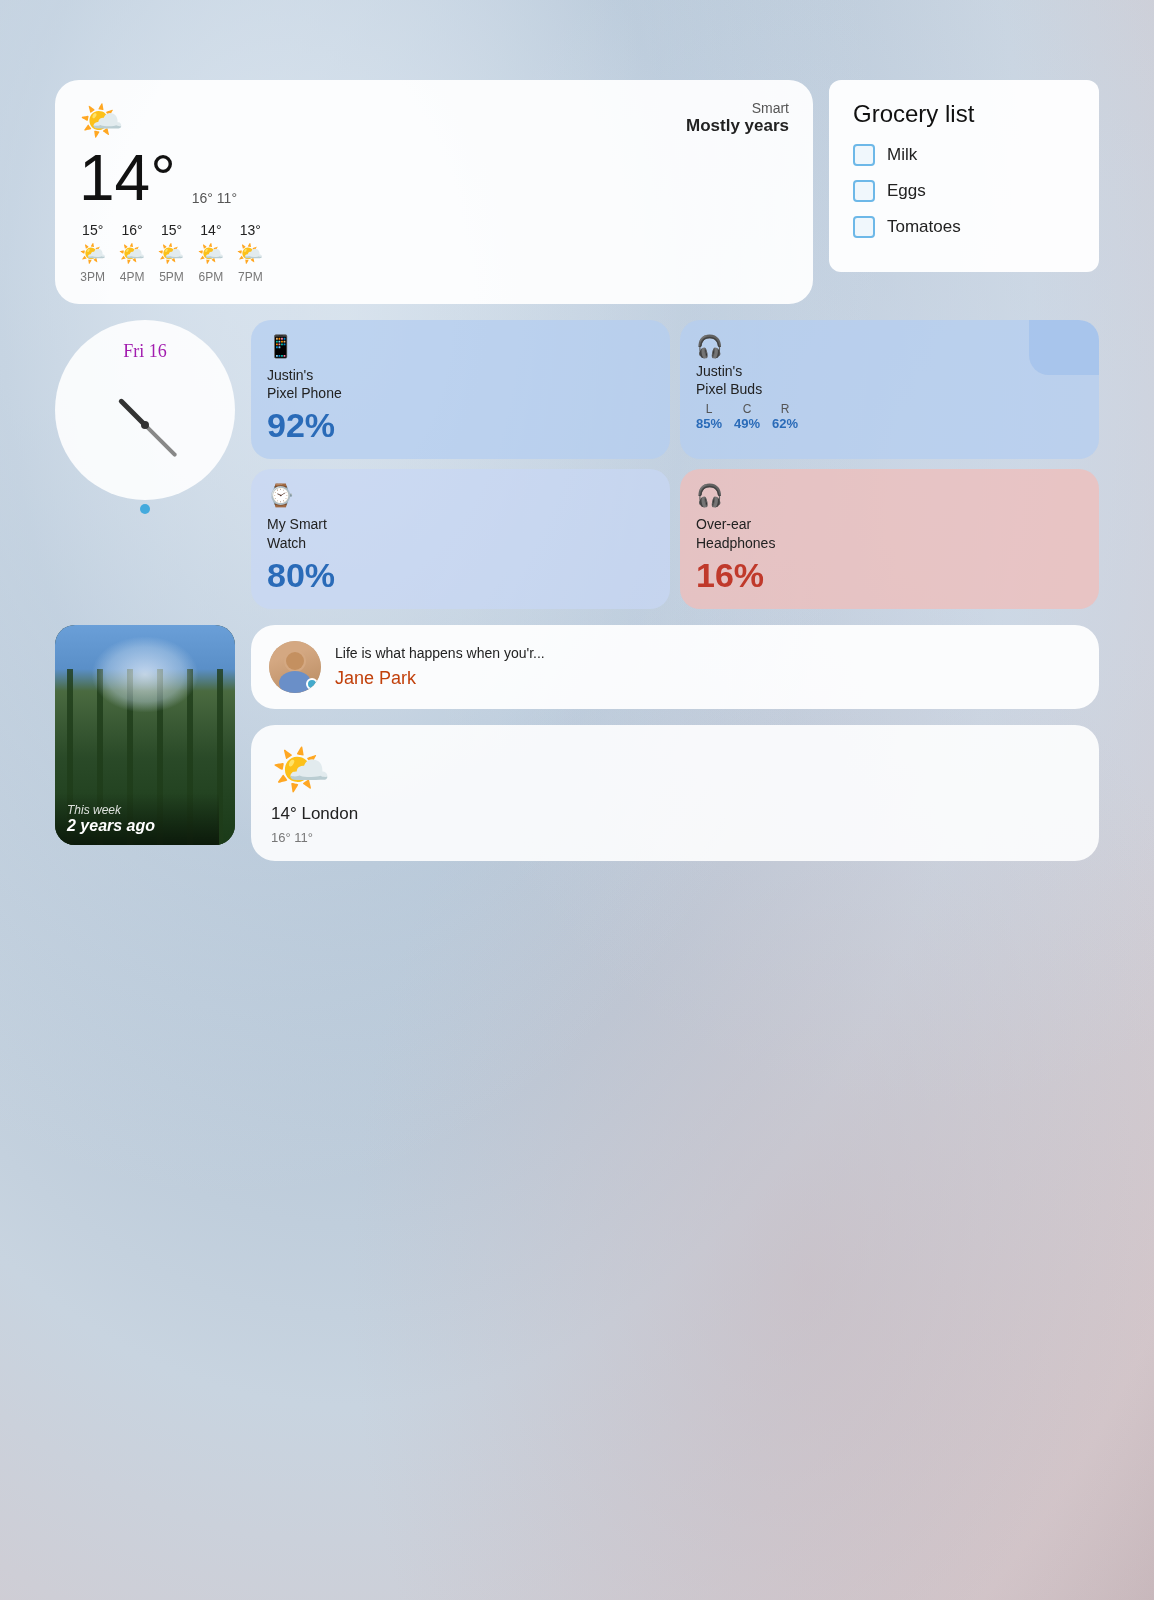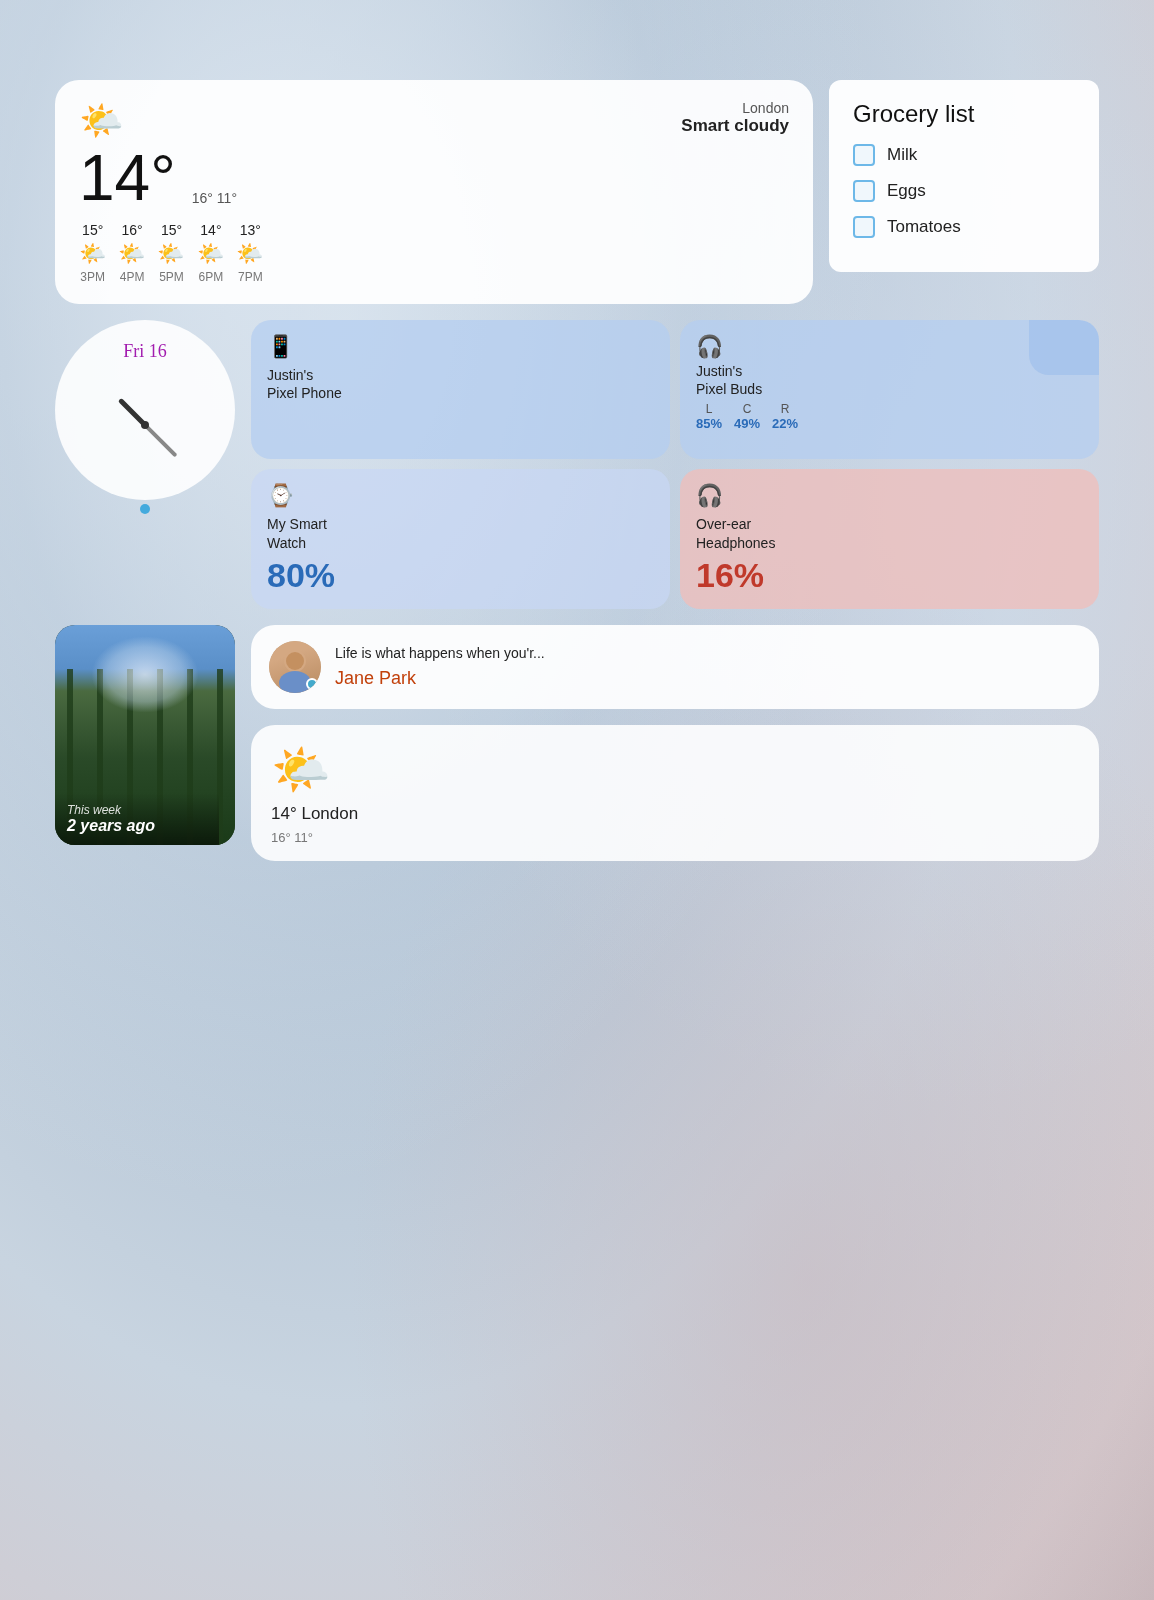--- a/index.html
+++ b/index.html
@@ -387,22 +387,22 @@
 <div class="bg"></div>
 
 <div class="container">
 
   <div class="row1">
 
     <div class="weather-widget">
       <div class="weather-top">
         <span class="weather-icon-sun">🌤️</span>
         <div class="weather-location">
-          <div class="city">London</div>
-          <div class="condition">Smart cloudy</div>
+          <div class="city">Smart</div>
+          <div class="condition">Mostly years</div>
         </div>
       </div>
       <div class="weather-main">
         <div class="weather-temp-big">14°</div>
         <div class="weather-hi-lo">
           <span>16°</span> <span>11°</span>
         </div>
       </div>
       <div class="weather-forecast">
         <div class="forecast-item">
@@ -462,40 +462,41 @@
       </div>
       <div class="clock-dot"></div>
     </div>
 
     <div class="battery-grid">
 
       <div class="battery-card">
         <div class="battery-device-icon">📱</div>
         <div class="battery-device-name" style="white-space:pre-line">Justin's
 Pixel Phone</div>
+        <div class="battery-percent">92%</div>
       </div>
 
       <div class="battery-card" style="position:relative;">
         <div class="buds-bg"></div>
         <div style="position:relative;z-index:1;">
           <div class="battery-device-icon">🎧</div>
           <div class="battery-device-name" style="white-space:pre-line">Justin's
 Pixel Buds</div>
           <div class="buds-info">
             <div class="bud-stat">
               <span class="bud-label">L</span>
               <span class="bud-val">85%</span>
             </div>
             <div class="bud-stat">
               <span class="bud-label">C</span>
               <span class="bud-val">49%</span>
             </div>
             <div class="bud-stat">
               <span class="bud-label">R</span>
-              <span class="bud-val">22%</span>
+              <span class="bud-val">62%</span>
             </div>
           </div>
         </div>
       </div>
 
       <div class="battery-card watch">
         <div class="battery-device-icon">⌚</div>
         <div class="battery-device-name" style="white-space:pre-line">My Smart
 Watch</div>
         <div class="battery-percent">80%</div>

